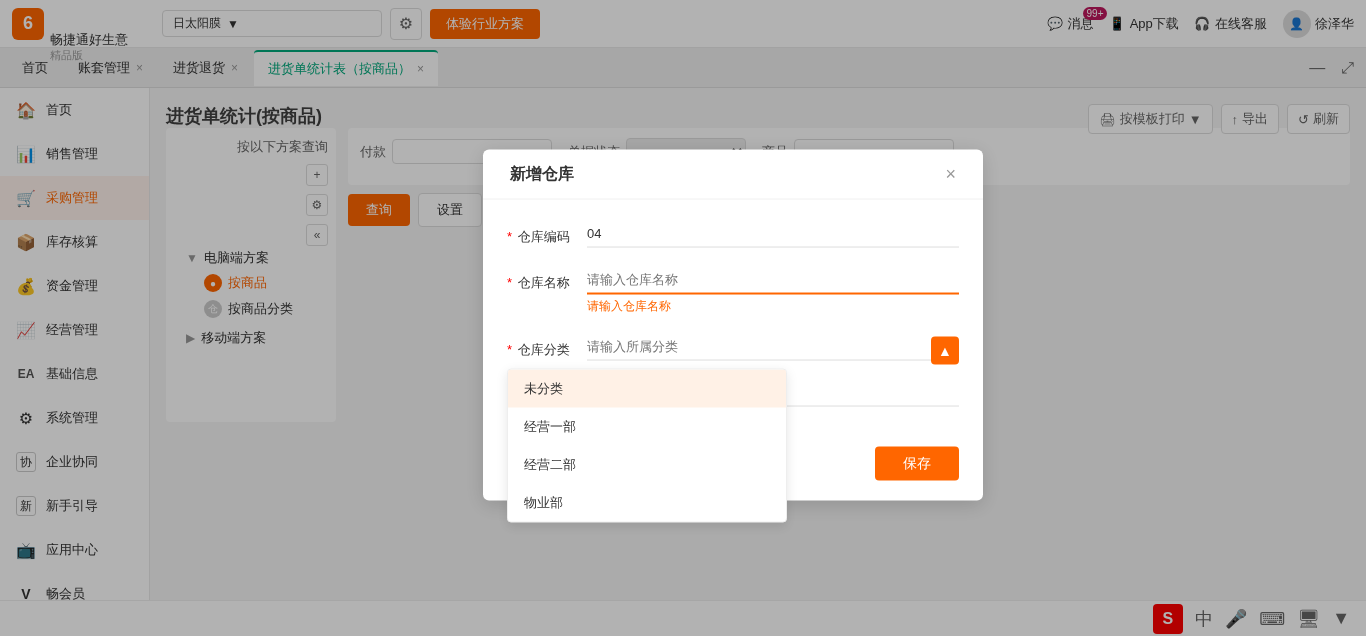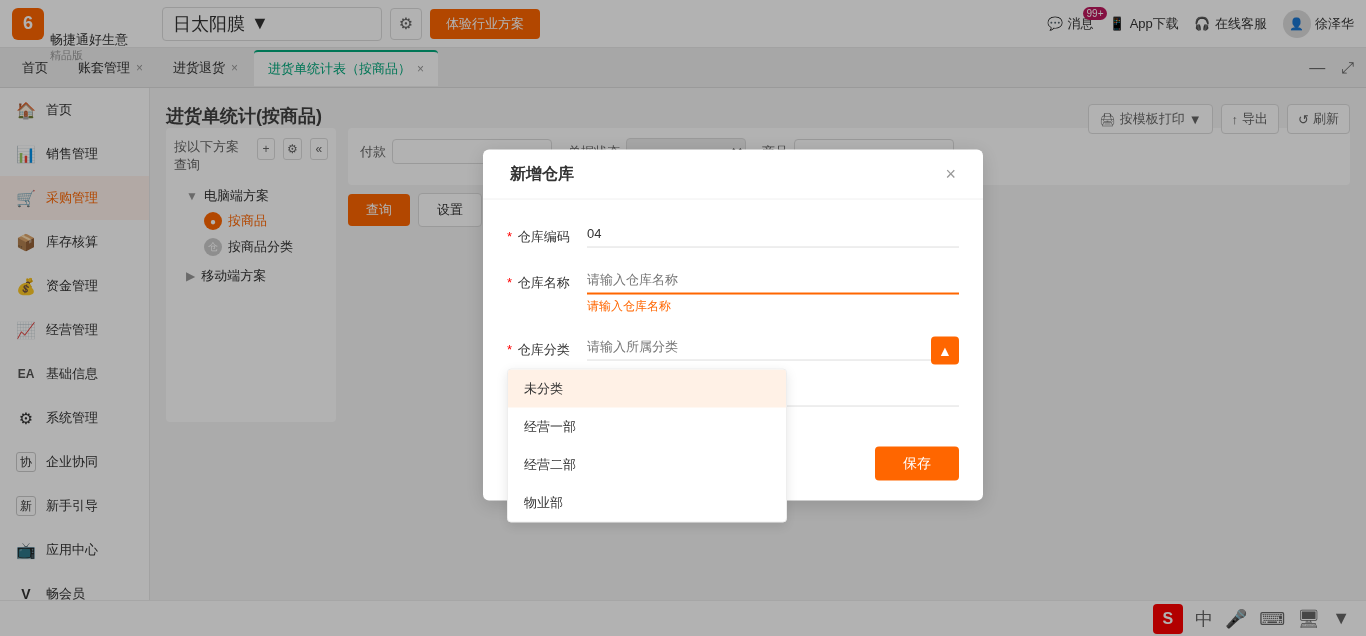--- a/index.html
+++ b/index.html
@@ -39,21 +39,21 @@
     }
     .search-box {
       display: flex;
       align-items: center;
       border: 1px solid #ddd;
       border-radius: 4px;
       padding: 4px 10px;
       width: 220px;
       background: #fff;
     }
-    .search-box span { color: #333; font-size: 18px; }
+    .search-box span { color: #333; font-size: 12px; }
     .search-arrow { color: #999; font-size: 12px; margin-left: 6px; }
     .gear-btn {
       width: 32px; height: 32px;
       border: 1px solid #ddd;
       border-radius: 4px;
       display: flex; align-items: center; justify-content: center;
       color: #666; cursor: pointer;
     }
     .try-btn {
       background: #f60;
@@ -174,23 +174,24 @@
       position: relative;
     }
     .page-title {
       font-size: 18px;
       font-weight: bold;
       color: #404040;
       margin-bottom: 0;
     }
     .query-header {
       display: flex;
-      align-items: flex-start;
+      align-items: flex-end;
       gap: 8px;
-      margin-bottom: 10px;
+      margin-bottom: 0;
+      flex-direction: column;
     }
     .query-header-title { font-size: 13px; color: #666; }
     .icon-btn {
       width: 22px; height: 22px;
       border: 1px solid #ddd;
       border-radius: 3px;
       display: flex; align-items: center; justify-content: center;
       cursor: pointer; color: #666; font-size: 12px;
     }
     .scheme-tree { padding-left: 12px; }

